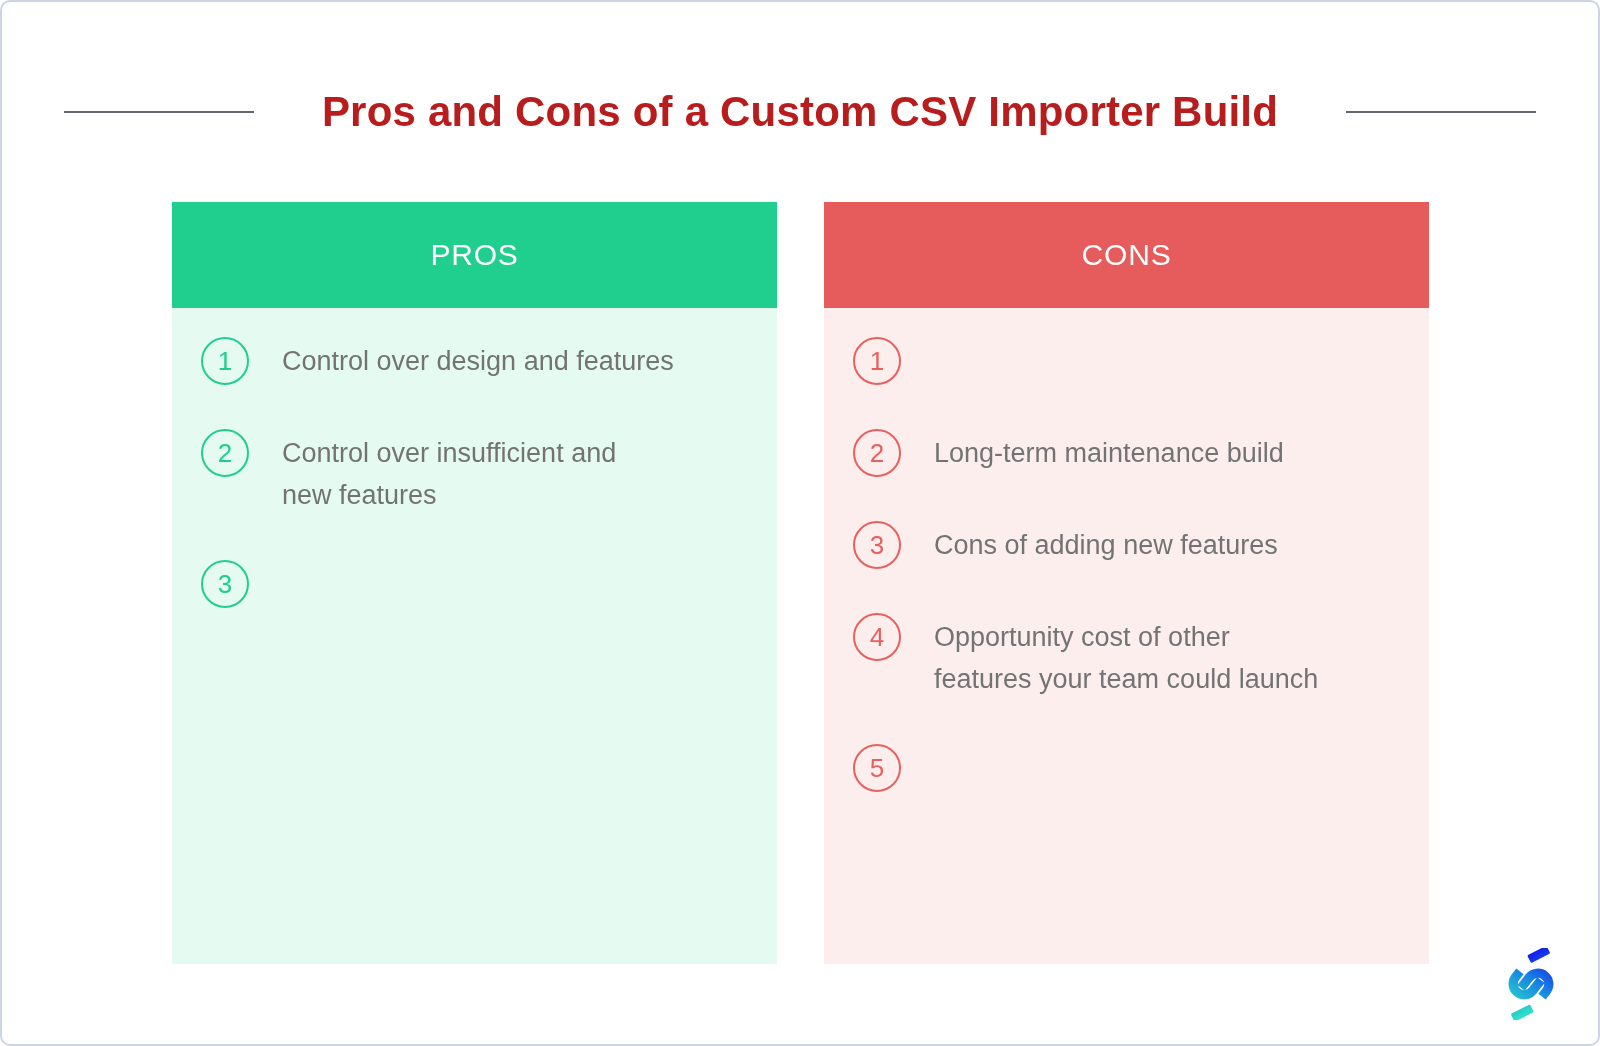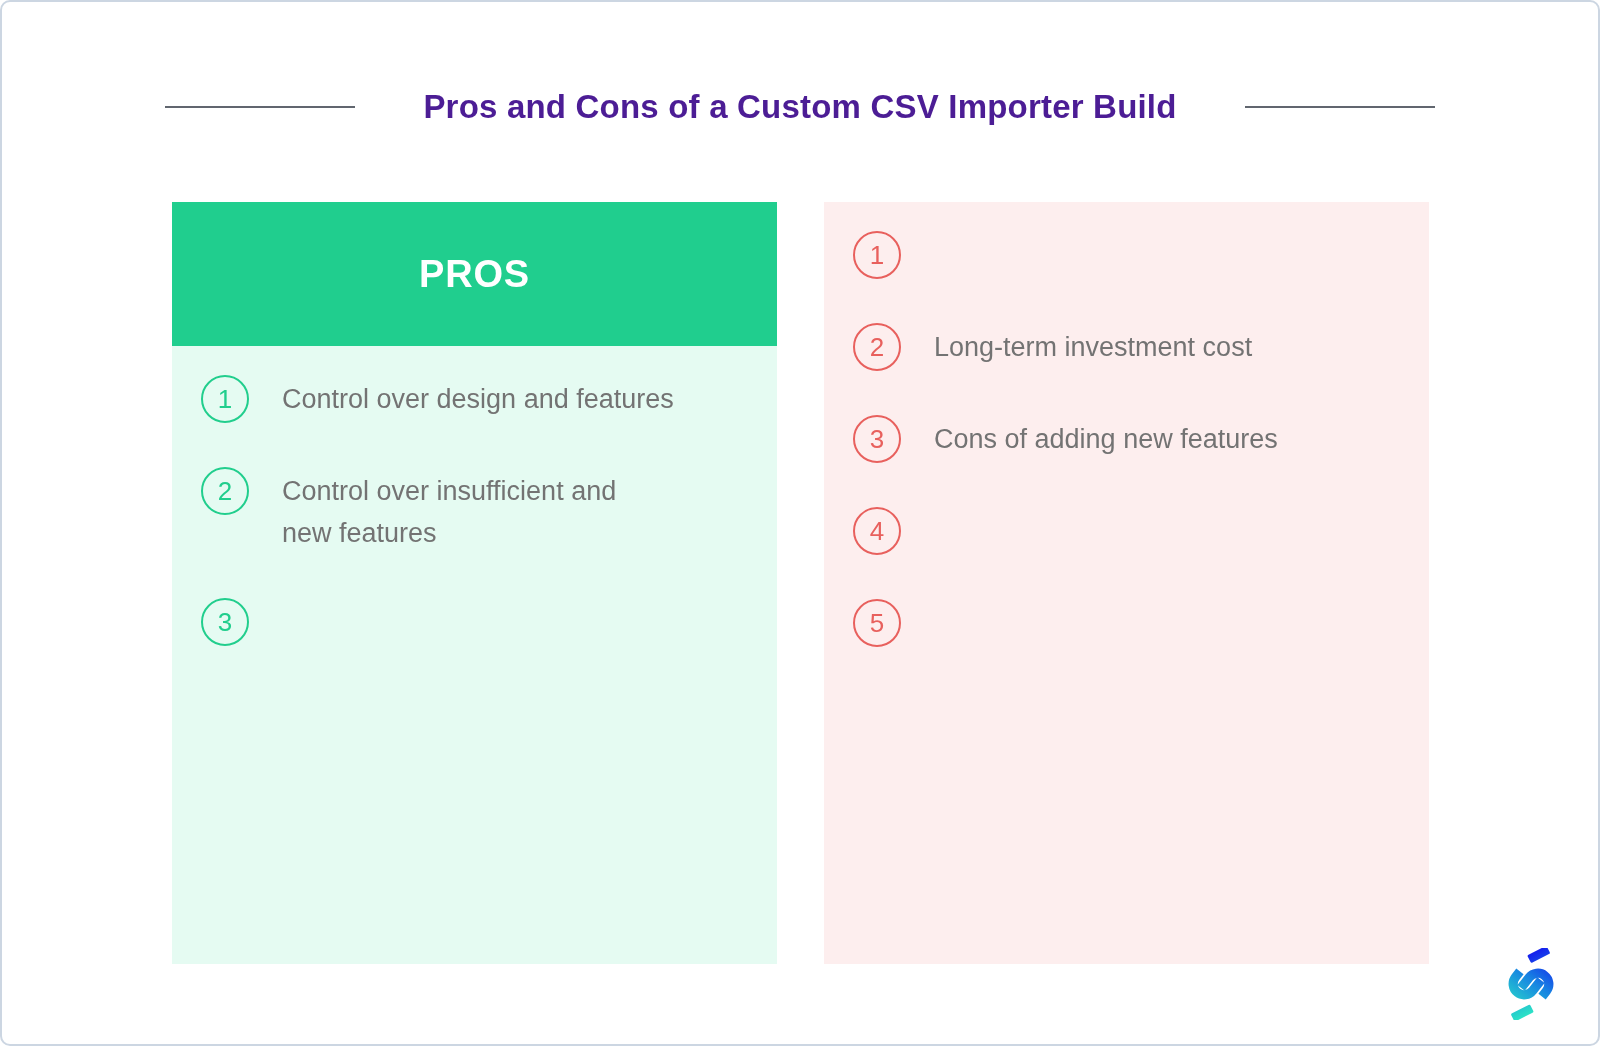--- a/index.html
+++ b/index.html
@@ -12,33 +12,33 @@
     border:2px solid #ccd6e2; border-radius:10px;
     overflow:hidden;
   }
 
   .header-row {
     position:absolute; top:86px; left:0; right:0;
     display:flex; align-items:center; justify-content:center; gap:68px;
   }
   .rule { width:190px; height:2px; background:#61666f; }
   .title {
-    font-size:33px; font-weight:bold; color:#4c1d95;
+    font-size:42px; font-weight:bold; color:#b91c1c;
     letter-spacing:0.2px; white-space:nowrap;
   }
 
   .columns {
     position:absolute; top:200px; left:170px;
     display:flex; gap:47px;
   }
   .col { width:605px; height:762px; display:flex; flex-direction:column; }
   .col-header {
-    height:144px; flex-shrink:0;
+    height:106px; flex-shrink:0;
     display:flex; align-items:center; justify-content:center;
-    color:#ffffff; font-size:38px; font-weight:bold; letter-spacing:0.8px;
+    color:#ffffff; font-size:30px; font-weight:normal; letter-spacing:0.8px;
   }
   .pros .col-header { background:#20ce8e; }
   .cons .col-header { background:#e65b5b; }
   .col-body { flex:1; padding:29px 36px 0 29px; }
   .pros .col-body { background:#e5fbf2; }
   .cons .col-body { background:#fdeeee; }
 
   .item { display:flex; gap:33px; margin-bottom:44px; }
   .badge {
     width:48px; height:48px; flex-shrink:0;
@@ -80,34 +80,37 @@
           <div class="item-text">Control over insufficient and
 new features</div>
         </div>
         <div class="item">
           <div class="badge">3</div>
         </div>
       </div>
     </section>
 
     <section class="col cons">
+      <header class="col-header">CONS</header>
       <div class="col-body">
         <div class="item">
           <div class="badge">1</div>
         </div>
         <div class="item">
           <div class="badge">2</div>
-          <div class="item-text">Long-term investment cost</div>
+          <div class="item-text">Long-term maintenance build</div>
         </div>
         <div class="item">
           <div class="badge">3</div>
           <div class="item-text">Cons of adding new features</div>
         </div>
         <div class="item">
           <div class="badge">4</div>
+          <div class="item-text">Opportunity cost of other
+features your team could launch</div>
         </div>
         <div class="item">
           <div class="badge">5</div>
         </div>
       </div>
     </section>
 
   </div>
 
   <div class="logo">

